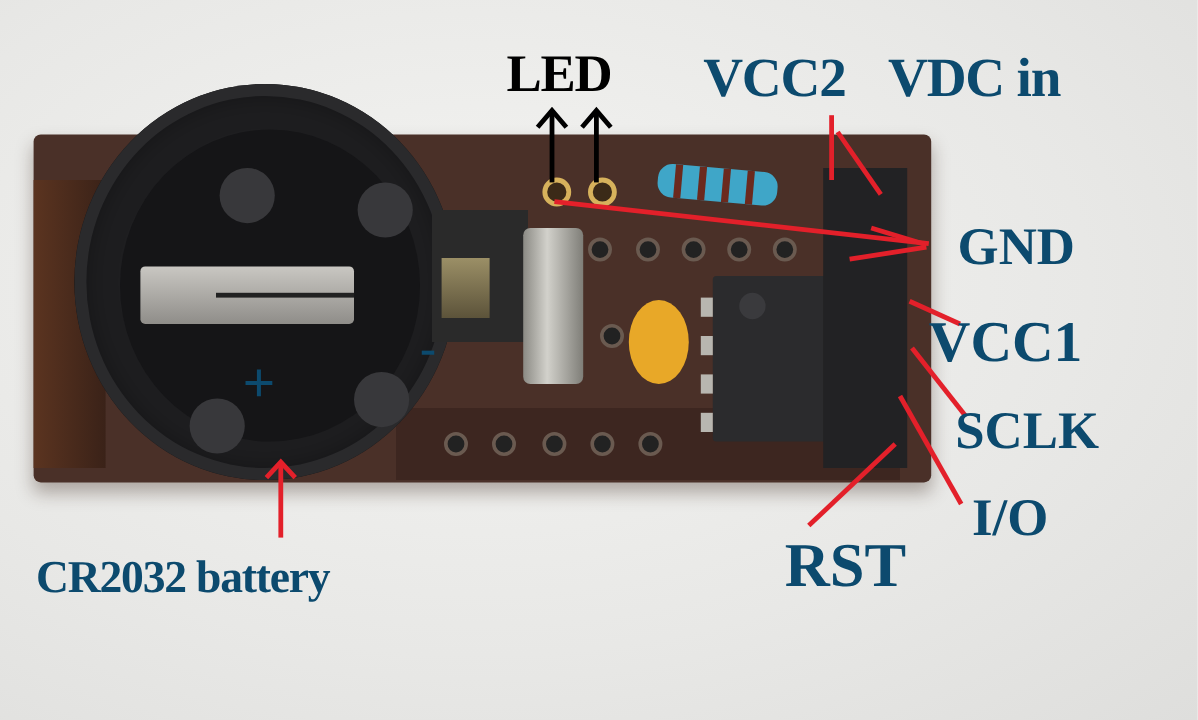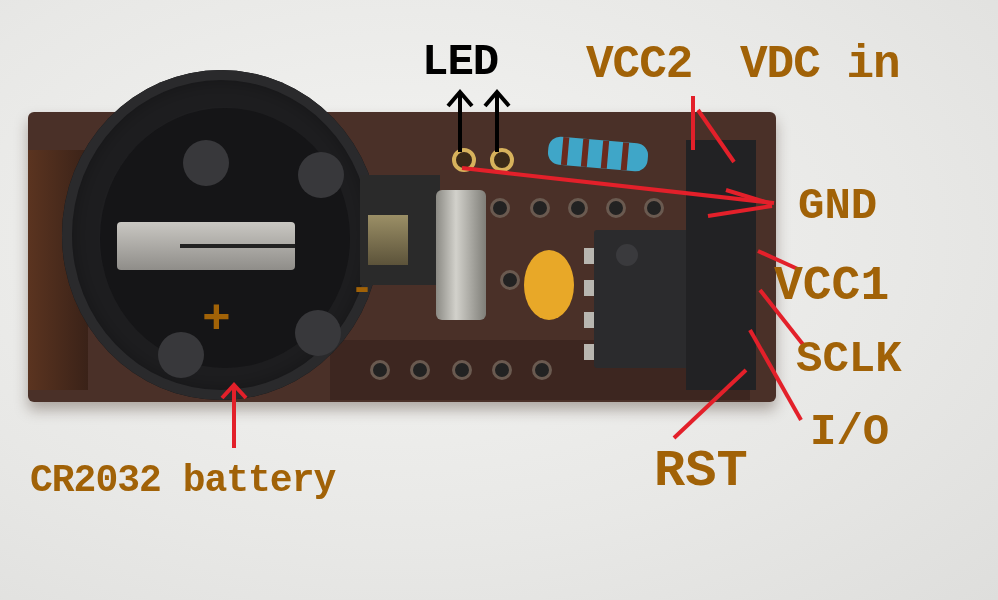--- a/index.html
+++ b/index.html
@@ -20,22 +20,22 @@
   .crystal { position:absolute; left:436px; top:190px; width:50px; height:130px; background:linear-gradient(90deg,#8b8a84,#d2d1cb 40%,#7f7e78); border-radius:6px; }
   .resistor { position:absolute; left:548px; top:140px; width:100px; height:28px; background:#3fa6c8; border-radius:12px; transform:rotate(5deg); }
   .band { position:absolute; top:0; width:6px; height:28px; background:#6b2a1e; }
   .cap { position:absolute; left:524px; top:250px; width:50px; height:70px; background:#e8a828; border-radius:50%; }
   .ic { position:absolute; left:594px; top:230px; width:112px; height:138px; background:#2b2b2d; border-radius:3px; }
   .ic-dot { position:absolute; left:616px; top:244px; width:22px; height:22px; border-radius:50%; background:#3a3a3d; }
   .ic-pin { position:absolute; width:10px; height:16px; background:#b8b6b0; }
   .header { position:absolute; left:686px; top:140px; width:70px; height:250px; background:#222224; }
   .pad { position:absolute; width:14px; height:14px; border-radius:50%; background:#222; border:3px solid #6a5a50; }
   .led-pad { position:absolute; width:16px; height:16px; border-radius:50%; background:#3b2a18; border:4px solid #d7b25c; }
-  .label { position:absolute; font-family:Liberation Mono, monospace; font-weight:bold; white-space:nowrap; line-height:1; }
-  .red { color:#a16207; }
+  .label { position:absolute; font-family:Liberation Serif, serif; font-weight:bold; white-space:nowrap; line-height:1; }
+  .red { color:#0c4a6e; }
   .black { color:#000; }
   svg.overlay { position:absolute; left:0; top:0; width:998px; height:600px; pointer-events:none; }
 </style>
 </head>
 <body>
 
 <div class="bg"></div>
 
 <div class="pcb"></div>
 <div class="pcb-left-rust"></div>

